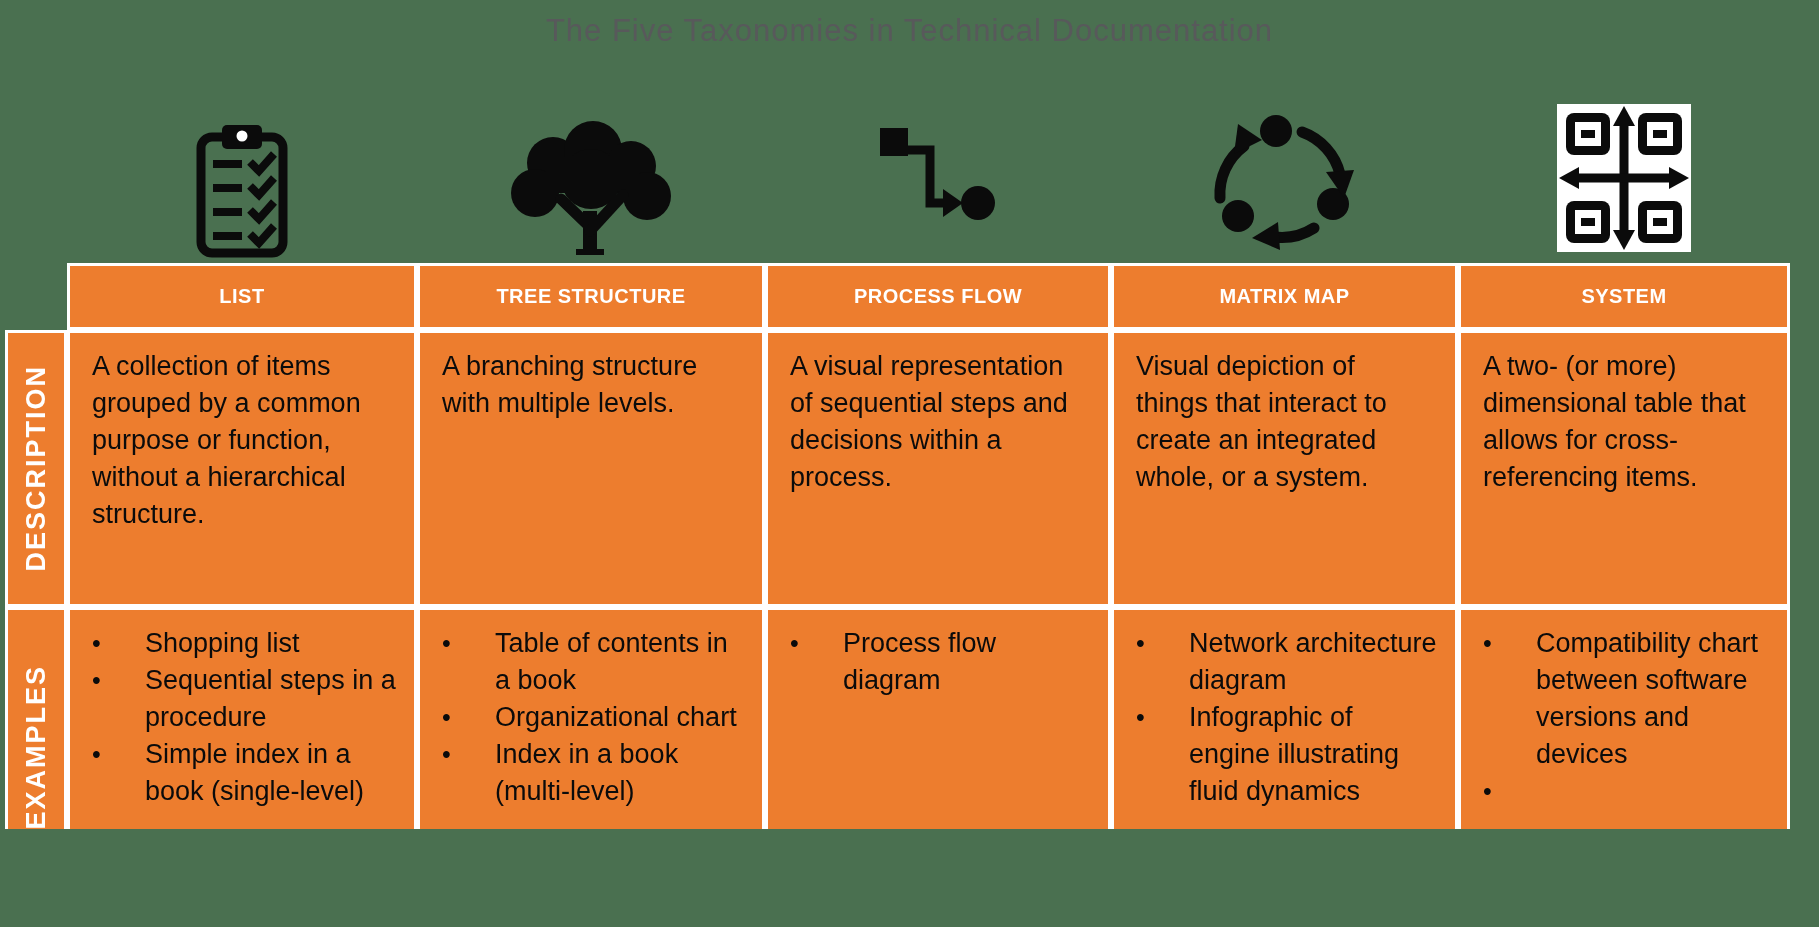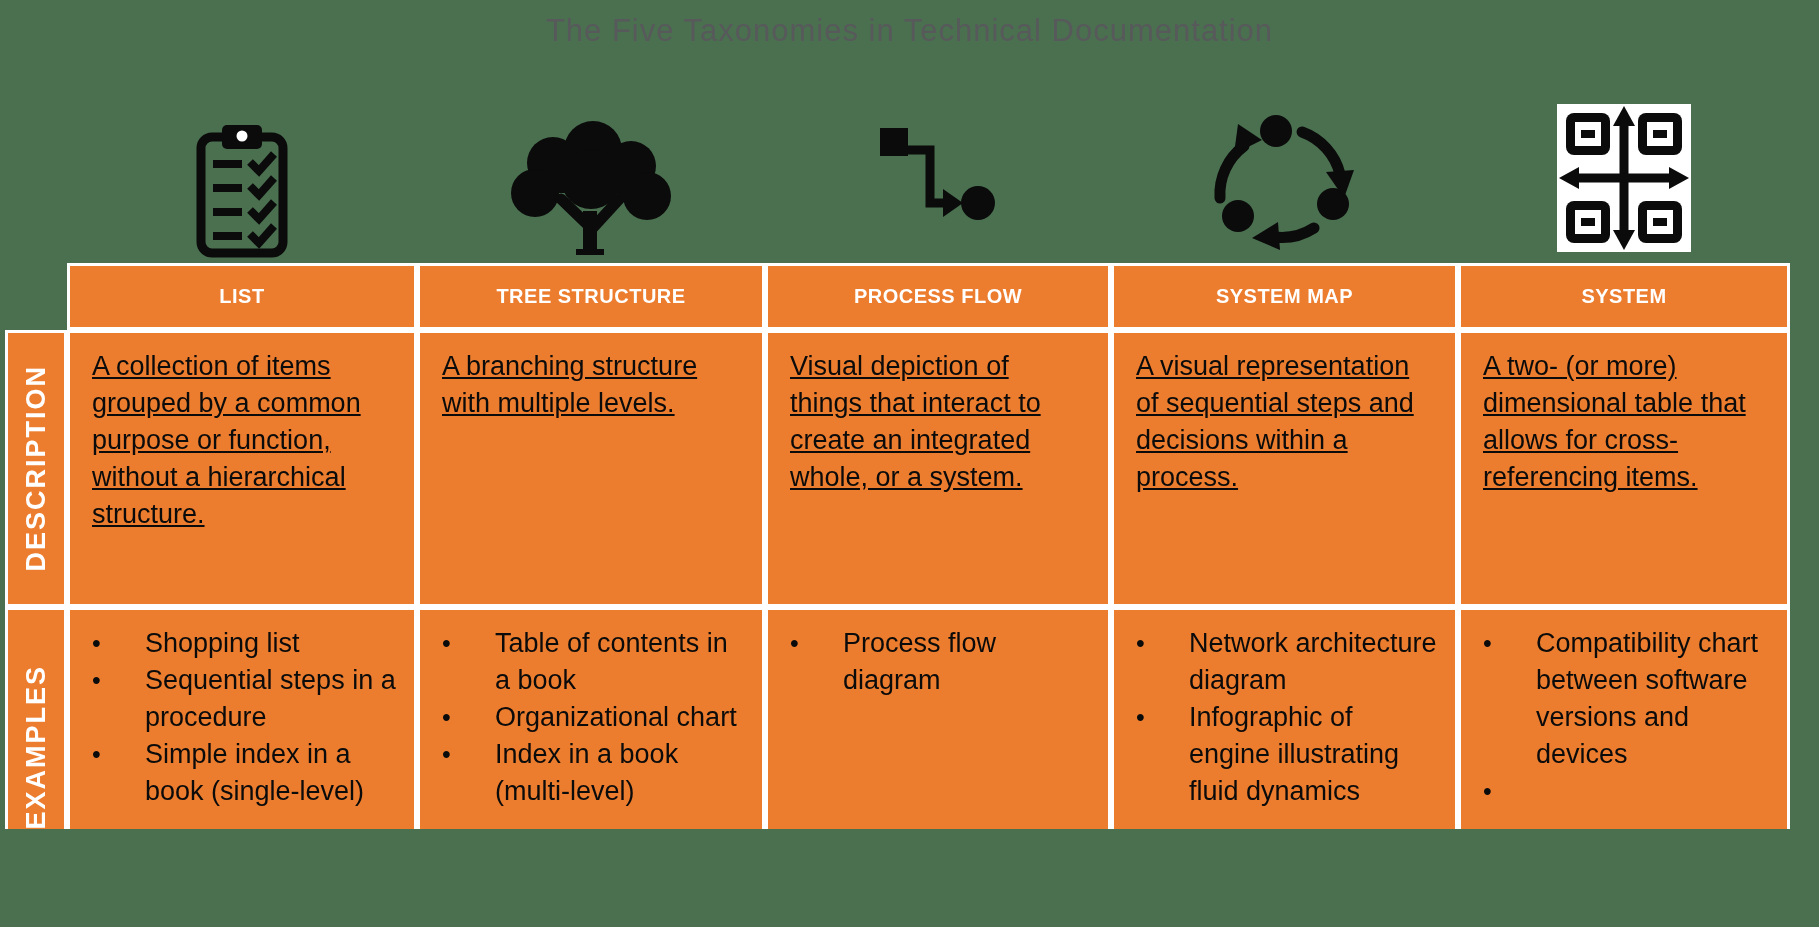--- a/index.html
+++ b/index.html
@@ -67,21 +67,21 @@
     display:flex;align-items:center;justify-content:center;
   }
   .label-cell span{
     writing-mode:vertical-rl;
     transform:rotate(180deg);
     color:#fff;font-weight:bold;font-size:27px;letter-spacing:2px;
     white-space:nowrap;
   }
   .desc-cell{
     padding:15px 26px 8px 22px;
-    font-size:27px;line-height:37px;text-decoration:underline;
+    font-size:27px;line-height:37px;
   }
   .ex-cell{
     padding:15px 10px 8px 22px;
     font-size:27px;line-height:37px;
   }
   .bullet-item{display:flex;align-items:flex-start;}
   .bullet-item .dot{flex:0 0 53px;font-size:25px;line-height:37px;}
   .bullet-item .bt{flex:1;padding-right:4px;}
   .copyright{
     position:absolute;
@@ -189,30 +189,30 @@
       </svg>
     </div>
   </div>
 
   <div class="tax-table">
 
     <div class="spacer"></div>
     <div class="cell head-cell">LIST</div>
     <div class="cell head-cell">TREE STRUCTURE</div>
     <div class="cell head-cell">PROCESS FLOW</div>
-    <div class="cell head-cell">SYSTEM MAP</div>
+    <div class="cell head-cell">MATRIX MAP</div>
     <div class="cell head-cell">SYSTEM</div>
 
     <div class="cell label-cell">
       <span>DESCRIPTION</span>
     </div>
     <div class="cell desc-cell">A collection of items grouped by a common purpose or function, without a hierarchical structure.</div>
     <div class="cell desc-cell">A branching structure with multiple levels.</div>
+    <div class="cell desc-cell">A visual representation of sequential steps and decisions within a process.</div>
     <div class="cell desc-cell">Visual depiction of things that interact to create an integrated whole, or a system.</div>
-    <div class="cell desc-cell">A visual representation of sequential steps and decisions within a process.</div>
     <div class="cell desc-cell">A two- (or more) dimensional table that allows for cross-referencing items.</div>
 
     <div class="cell label-cell">
       <span>EXAMPLES</span>
     </div>
     <div class="cell ex-cell">
         <div class="bullet-item">
           <span class="dot">•</span>
           <span class="bt">Shopping list</span>
         </div>

